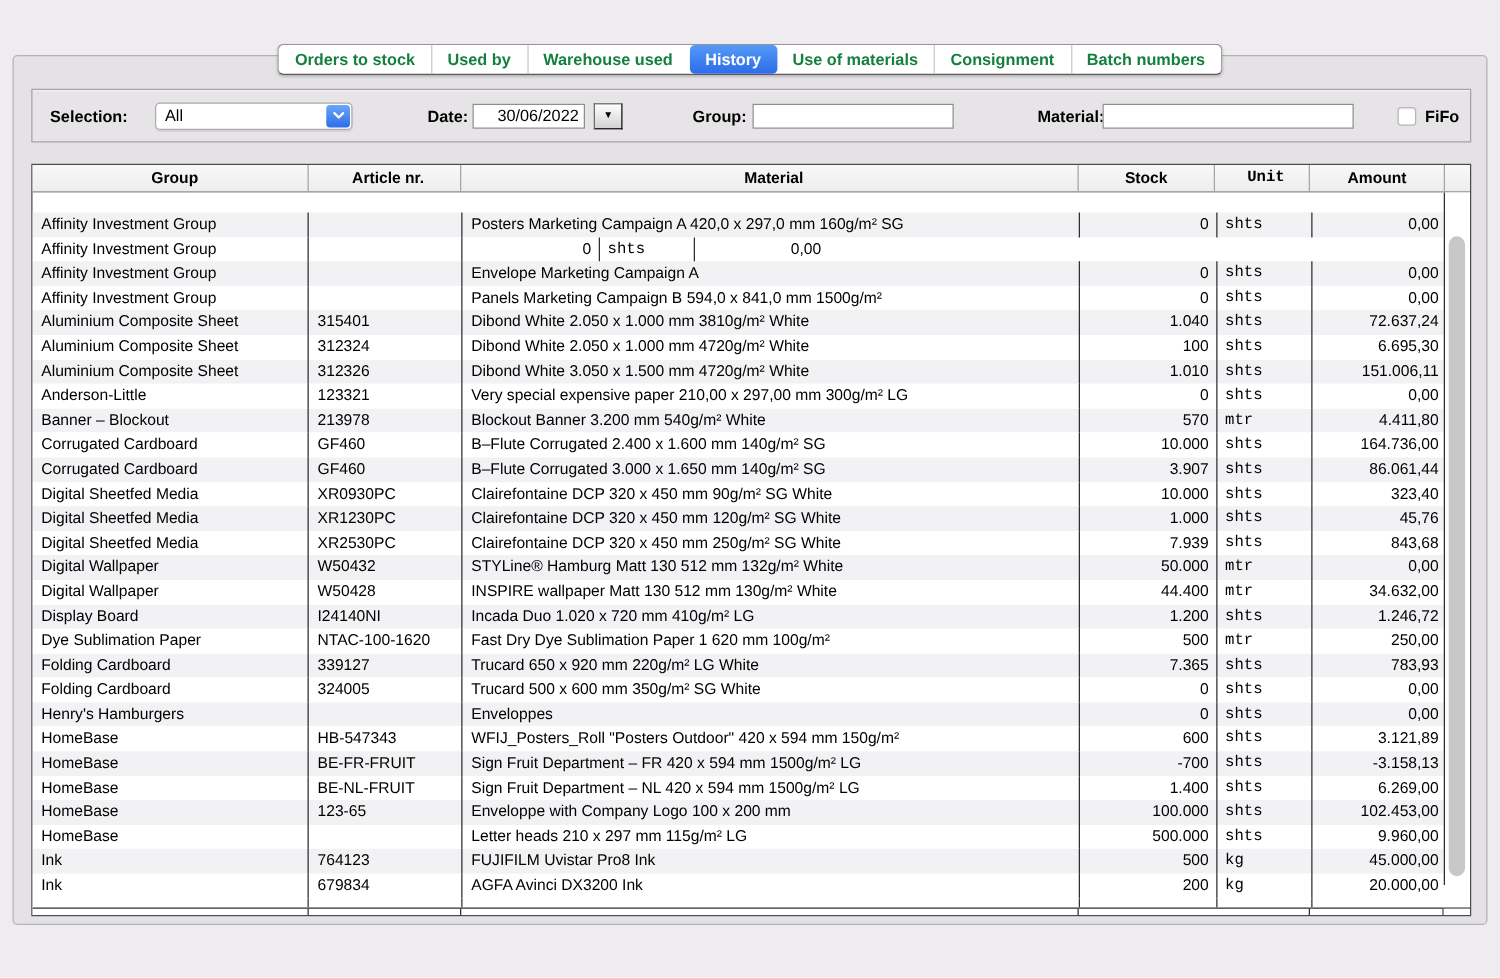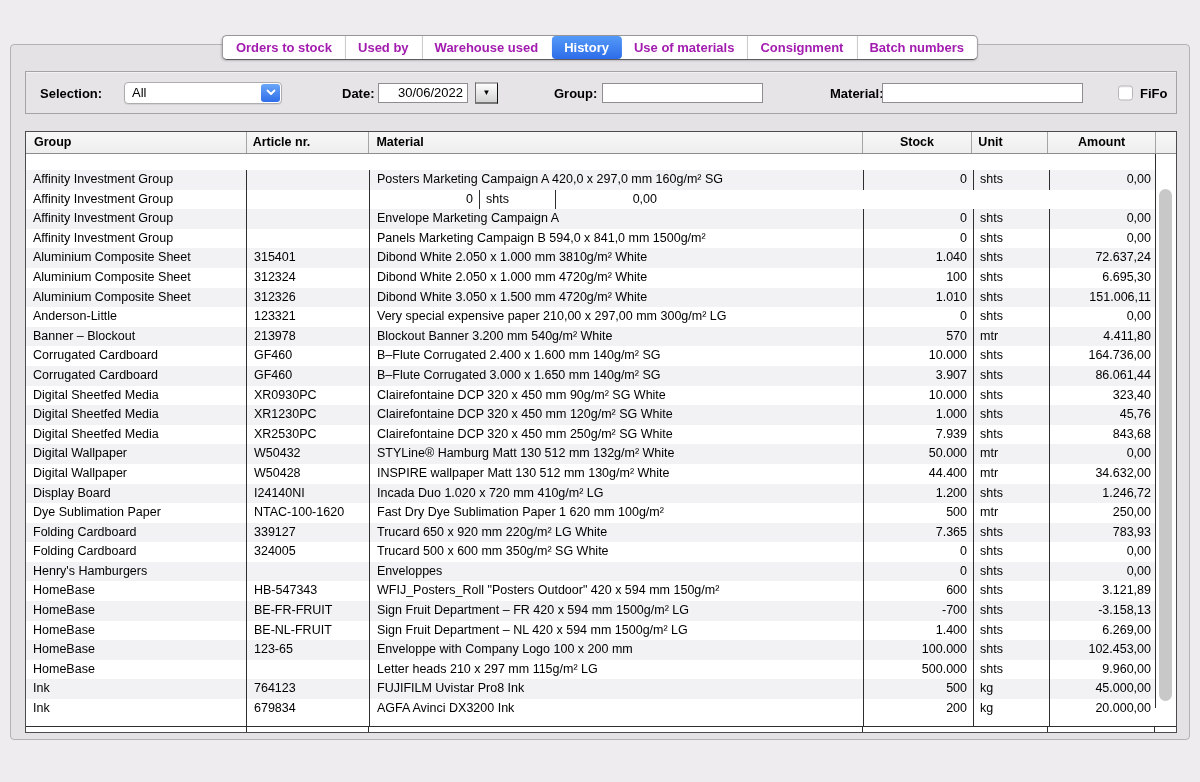--- a/index.html
+++ b/index.html
@@ -13,21 +13,21 @@
   
   .tabbar{
     position:absolute;top:35px;left:50%;transform:translateX(-50%);
     height:23px;display:flex;background:#fff;
     border:1px solid #98969a;border-bottom-color:#5c5a5e;
     border-radius:5px;box-shadow:0 1px 2px rgba(0,0,0,.18);
     z-index:5;white-space:nowrap;
   }
   .tab{
     font-size:13px;font-weight:bold;line-height:23px;padding:0 13px;
-    cursor:default;color:#a21caf;
+    cursor:default;color:#15803d;
   }
   .tab + .tab{border-left:1px solid #c9c7ca;padding-left:12px;}
   .tab.active{
     background:linear-gradient(180deg,#549af8 0%,#2d6ce9 100%);
     color:#fff;border-radius:4px;border-left:none;margin-left:1px;
   }
   .tab.active + .tab{border-left:none;}
   
   .panel{
     position:absolute;left:10px;top:44px;width:1180px;height:696px;
@@ -83,24 +83,24 @@
     background:linear-gradient(180deg,#f8f8f8 0%,#ededee 100%);
     border-bottom:1px solid #8c8c8e;box-sizing:border-box;}
   .hcell{
     box-sizing:border-box;font-size:12.5px;font-weight:bold;line-height:21px;
     white-space:nowrap;overflow:hidden;border-right:1px solid #a6a4a6;
   }
   .c-group{width:221px;}
   .c-article{width:123px;}
   .c-material{width:494px;}
   .c-stock{width:110px;}
-  .c-unit{width:76px;}
+  .c-unit{width:76px;font-family:Liberation Mono, monospace;}
   .c-amount{width:107px;border-right:none;}
   .c-scroll{width:21px;border-right:none;border-left:1px solid #a6a4a6;}
-  .h-left{padding-left:8px;text-align:left;}
+  .h-left{padding-left:8px;text-align:center;}
   .h-center{text-align:center;}
   .tbody{flex:none;margin-top:16px;}
   .trow{display:flex;height:19.6px;line-height:19.6px;font-size:12.5px;width:1131px;}
   .trow.odd{background:#f2f1f4;}
   .trow.even{background:#ffffff;}
   .cell{box-sizing:border-box;white-space:nowrap;overflow:hidden;border-right:1px solid #2e2e30;}
   .cell.c-amount{border-right:none;}
   .t-left{padding-left:7px;text-align:left;}
   .t-right{padding-right:6px;text-align:right;}
   .filler{display:flex;height:7.5px;background:#fff;width:1131px;flex:none;}

